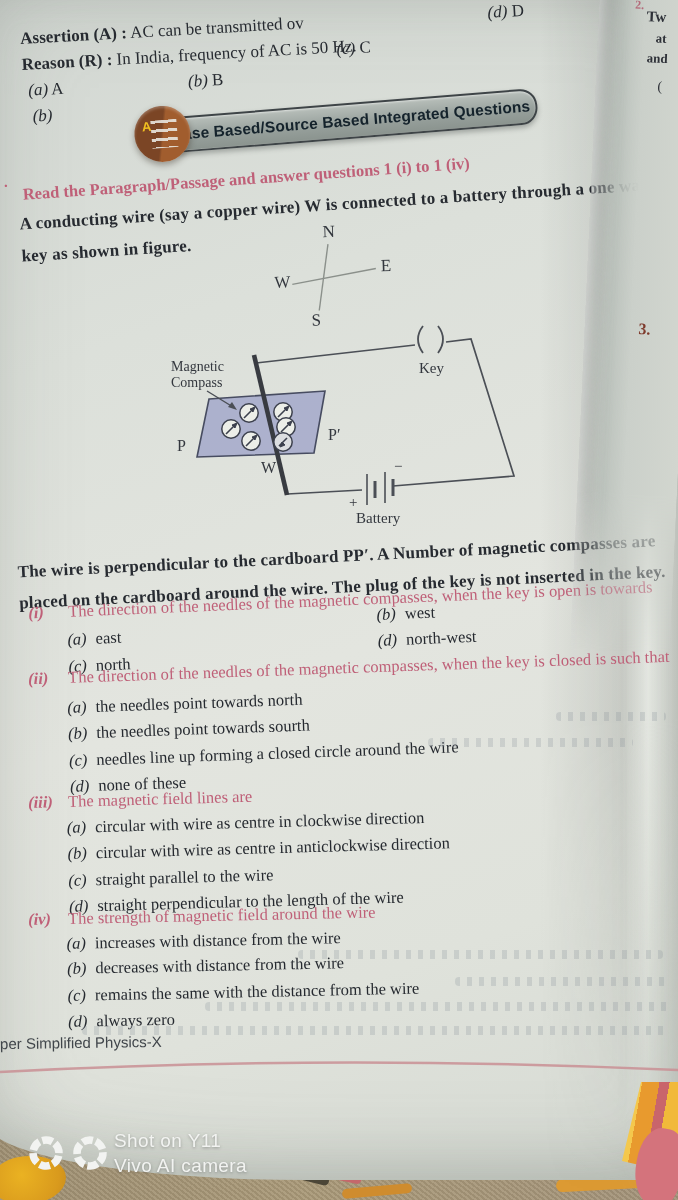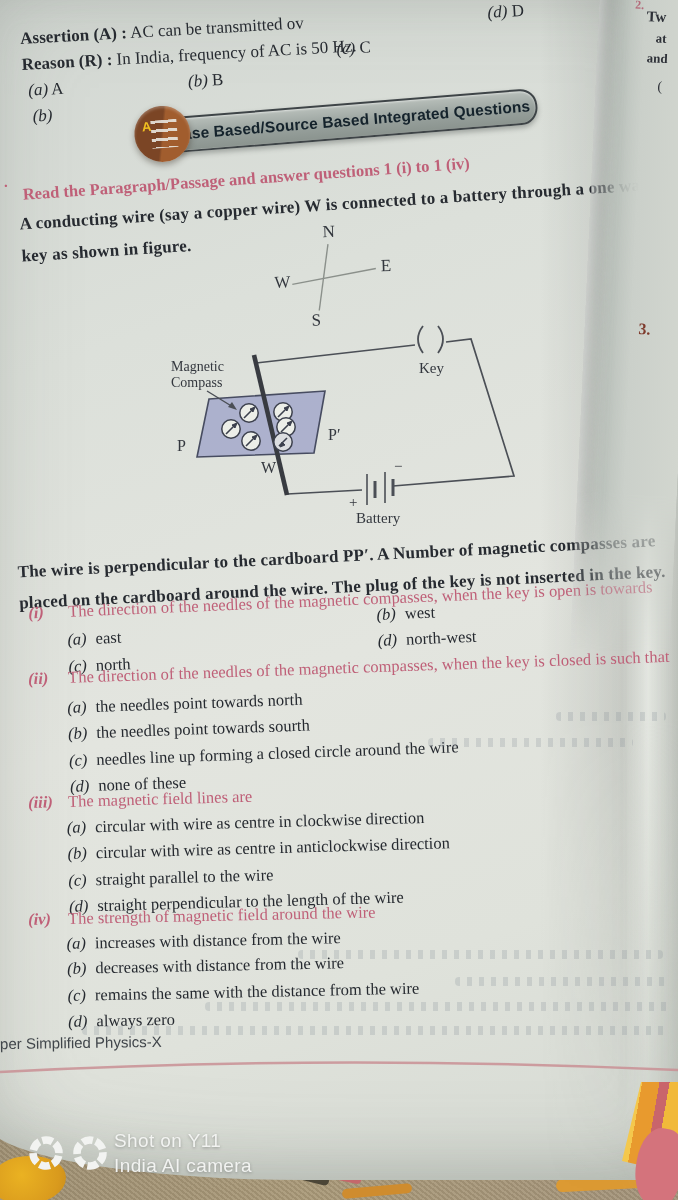--- a/index.html
+++ b/index.html
@@ -305,15 +305,15 @@
 
 <div class="abs wm">
   <svg width="40" height="40" viewBox="0 0 40 40">
     <circle cx="20" cy="20" r="13" fill="none" stroke="#f2f3f1" stroke-width="7.5" stroke-dasharray="10.5 3.1" transform="rotate(12 20 20)"></circle>
   </svg>
   <svg width="40" height="40" viewBox="0 0 40 40">
     <circle cx="20" cy="20" r="13" fill="none" stroke="#f2f3f1" stroke-width="7.5" stroke-dasharray="10.5 3.1" transform="rotate(55 20 20)"></circle>
   </svg>
   <div class="wm-text">
     <div>Shot on Y11</div>
-    <div>India AI camera</div>
+    <div>Vivo AI camera</div>
   </div>
 </div>
 
 </body></html>

